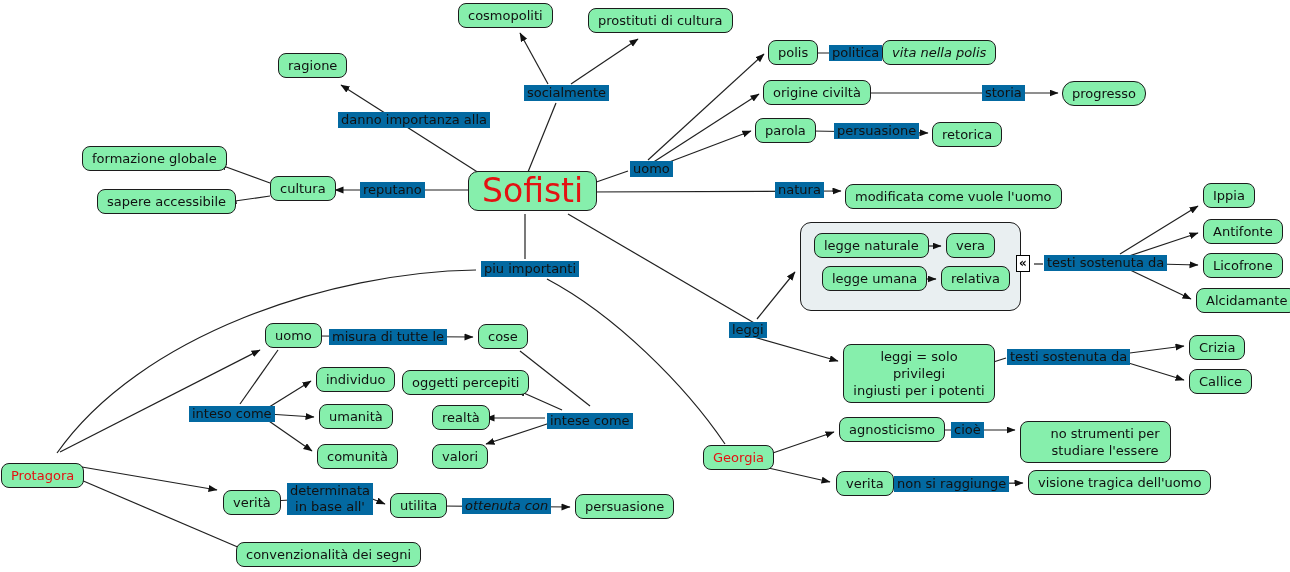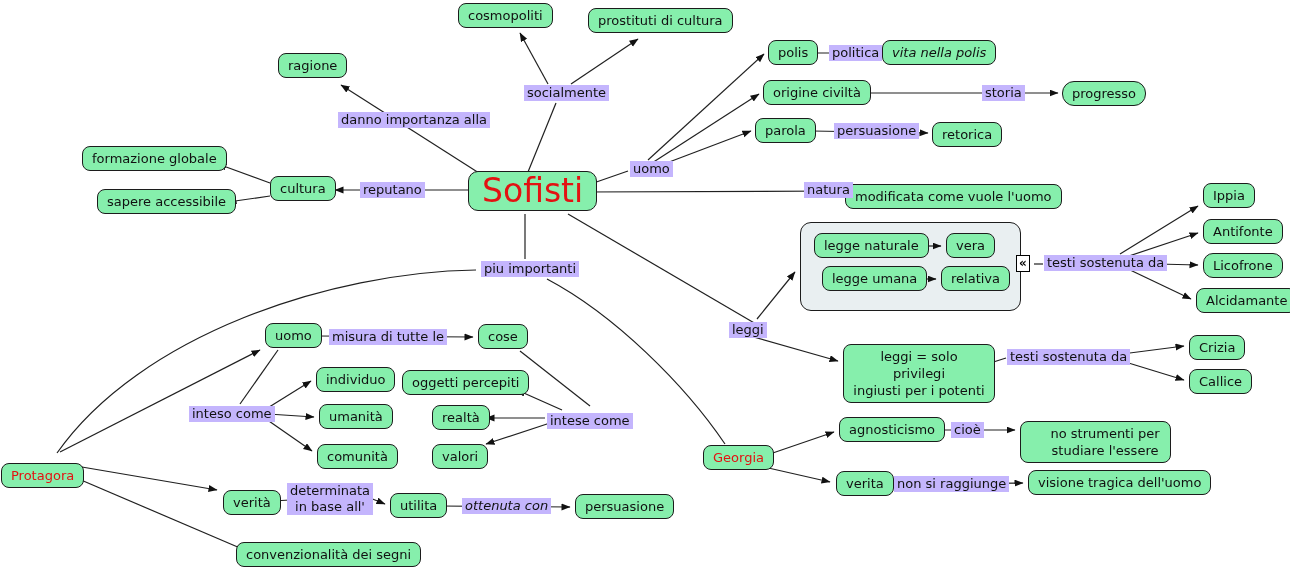--- a/index.html
+++ b/index.html
@@ -5,21 +5,21 @@
   html,body{margin:0;padding:0;background:#ffffff;}
   #canvas{position:relative;width:1290px;height:572px;background:#ffffff;overflow:hidden;
           font-family:"DejaVu Sans",sans-serif;}
   svg.wires{position:absolute;left:0;top:0;}
   .grp{position:absolute;background:#e9eff1;border:1px solid #1c1c1c;border-radius:11px;}
   .node{position:absolute;background:#86efac;border:1px solid #1c1c1c;border-radius:8px;
         padding:3px 9px;font-size:13px;line-height:17px;color:#111;white-space:nowrap;}
   .node.wrap{white-space:pre-line;text-align:center;}
   .node.red{color:#e31212;}
   .node.big{font-size:33px;line-height:36px;padding:1px 13px;border-radius:10px;font-weight:400;}
-  .llabel{position:absolute;background:#c4b5fd;padding:0 3px;font-size:13px;line-height:16px;
+  .llabel{position:absolute;background:#0369a1;padding:0 3px;font-size:13px;line-height:16px;
           color:#111;white-space:nowrap;}
   .llabel.wrap{white-space:pre-line;text-align:center;}
   .chev{position:absolute;background:#ffffff;border:1px solid #000;font-size:12px;font-weight:bold;
         line-height:15px;padding:0 2px;color:#000;}
   line,path.curve{stroke:#202020;stroke-width:1.2;fill:none;}
 </style>
 </head>
 <body>
 
 <div id="canvas">
@@ -101,21 +101,21 @@
   <div class="node" style="left:82px;top:146px;">formazione globale</div>
   <div class="node" style="left:97px;top:189px;">sapere accessibile</div>
   <div class="node" style="left:270px;top:176px;">cultura</div>
   <div class="node" style="left:845px;top:184px;">modificata come vuole l'uomo</div>
   <div class="node" style="left:814px;top:233px;">legge naturale</div>
   <div class="node" style="left:946px;top:233px;">vera</div>
   <div class="node" style="left:822px;top:266px;">legge umana</div>
   <div class="node" style="left:941px;top:266px;">relativa</div>
   <div class="node" style="left:1203px;top:183px;">Ippia</div>
   <div class="node" style="left:1203px;top:219px;">Antifonte</div>
-  <div class="node" style="left:1203px;top:253px;border-radius:10px;">Licofrone</div>
+  <div class="node" style="left:1203px;top:253px;">Licofrone</div>
   <div class="node" style="left:1196px;top:288px;">Alcidamante</div>
   <div class="node wrap" style="left:843px;top:344px;width:132px;">leggi = solo privilegi
 ingiusti per i potenti</div>
   <div class="node" style="left:1189px;top:335px;">Crizia</div>
   <div class="node" style="left:1189px;top:369px;">Callice</div>
   <div class="node" style="left:265px;top:323px;">uomo</div>
   <div class="node" style="left:478px;top:324px;">cose</div>
   <div class="node" style="left:316px;top:367px;">individuo</div>
   <div class="node" style="left:402px;top:370px;">oggetti percepiti</div>
   <div class="node" style="left:319px;top:404px;">umanità</div>
@@ -134,21 +134,21 @@
   <div class="node" style="left:575px;top:494px;">persuasione</div>
   <div class="node" style="left:236px;top:542px;">convenzionalità dei segni</div>
 
   <div class="llabel" style="left:524px;top:85px;">socialmente</div>
   <div class="llabel" style="left:338px;top:112px;">danno importanza alla</div>
   <div class="llabel" style="left:829px;top:45px;">politica</div>
   <div class="llabel" style="left:982px;top:85px;">storia</div>
   <div class="llabel" style="left:834px;top:123px;">persuasione</div>
   <div class="llabel" style="left:360px;top:182px;">reputano</div>
   <div class="llabel" style="left:630px;top:161px;">uomo</div>
-  <div class="llabel" style="left:775px;top:182px;margin-left:29px;">natura</div>
+  <div class="llabel" style="left:775px;top:182px;">natura</div>
   <div class="llabel" style="left:1044px;top:255px;">testi sostenuta da</div>
   <div class="llabel" style="left:481px;top:261px;">piu importanti</div>
   <div class="llabel" style="left:729px;top:322px;">leggi</div>
   <div class="llabel" style="left:1007px;top:349px;">testi sostenuta da</div>
   <div class="llabel" style="left:329px;top:329px;">misura di tutte le</div>
   <div class="llabel" style="left:189px;top:406px;">inteso come</div>
   <div class="llabel" style="left:547px;top:413px;">intese come</div>
   <div class="llabel" style="left:951px;top:422px;">cioè</div>
   <div class="llabel" style="left:894px;top:476px;">non si raggiunge</div>
   <div class="llabel wrap" style="left:287px;top:483px;">determinata

